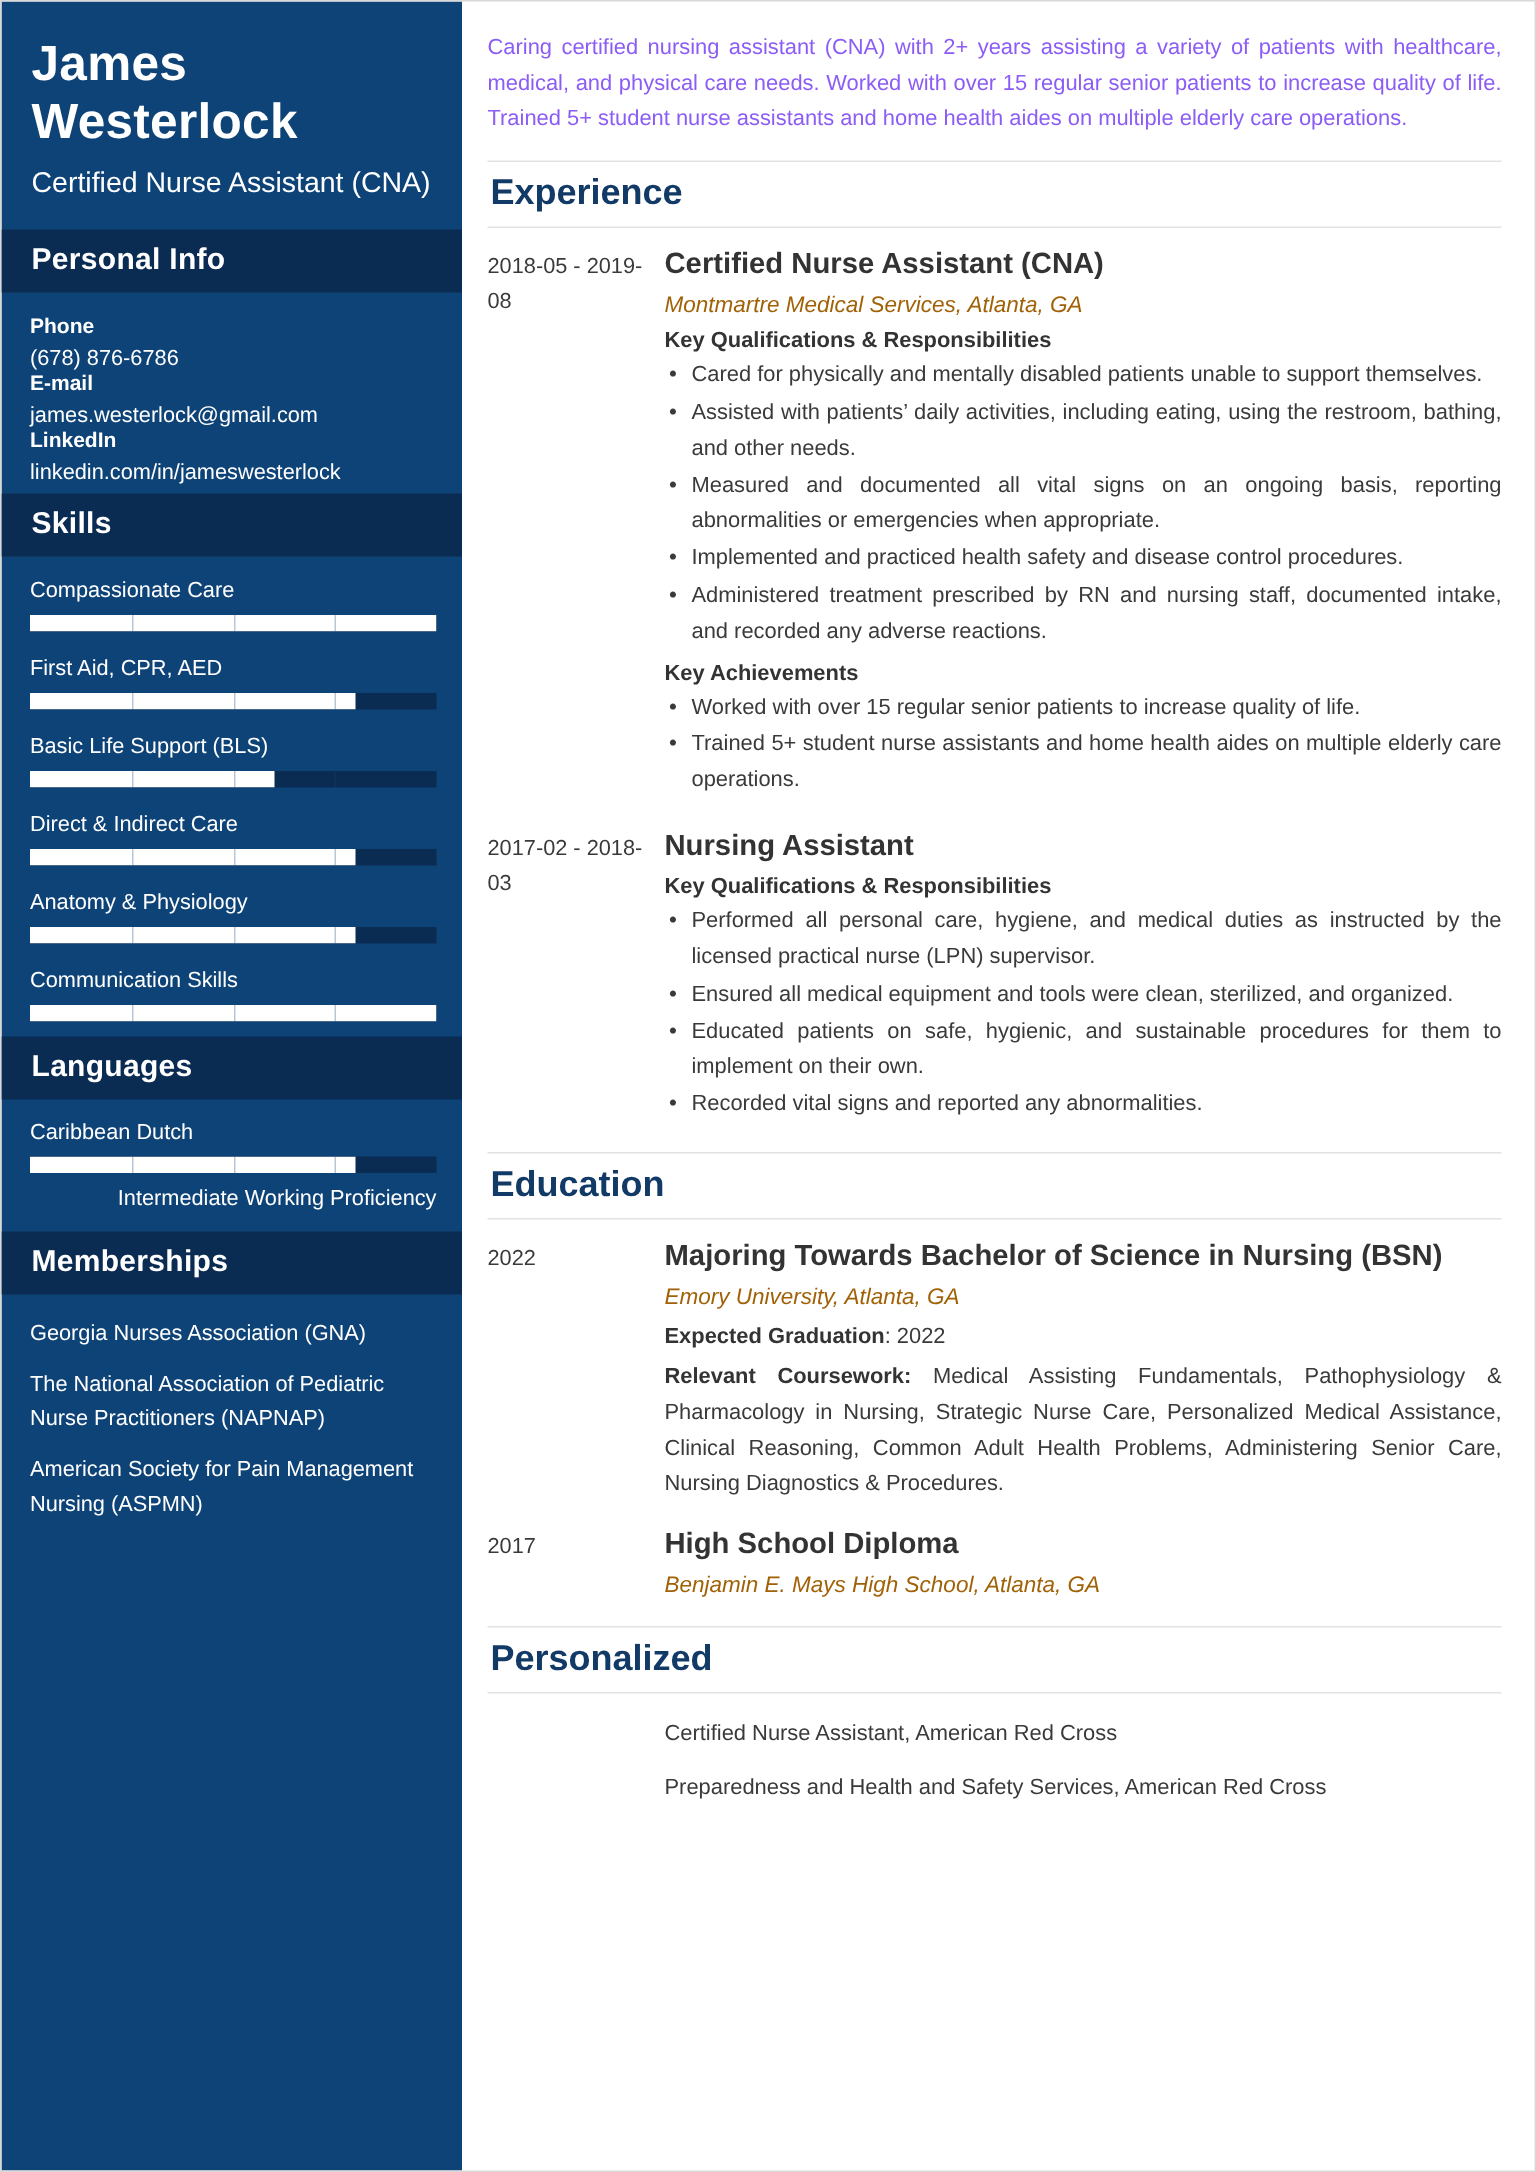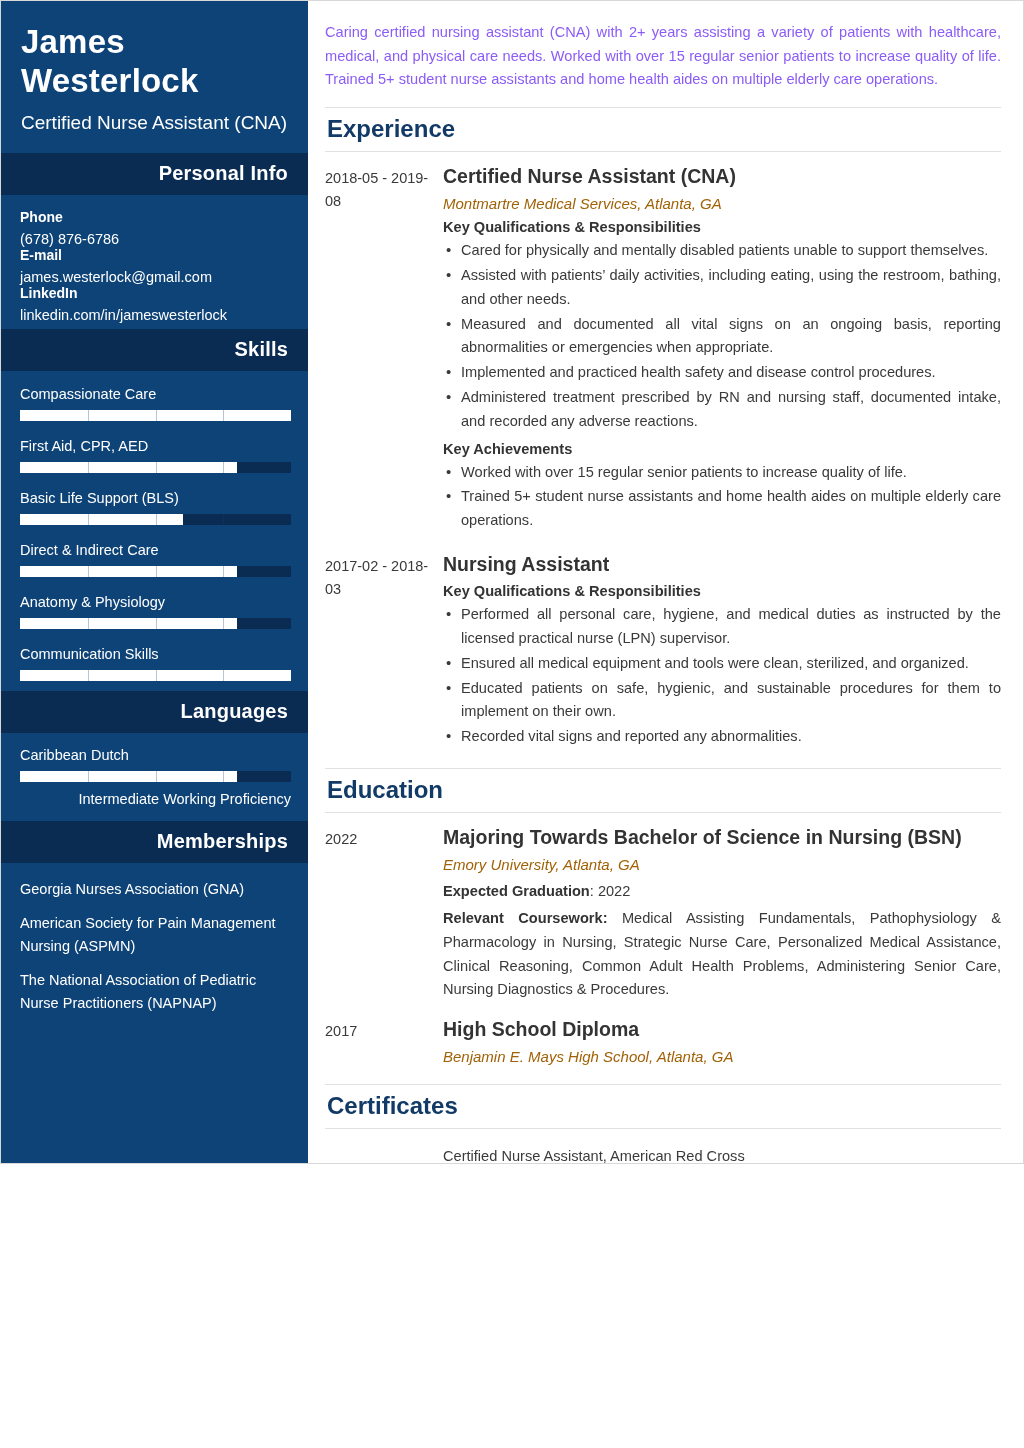--- a/index.html
+++ b/index.html
@@ -7,21 +7,21 @@
     padding: 0;
     background: #ffffff;
   }
   body {
     font-family: "Liberation Sans", sans-serif;
     color: #3a3a3a;
   }
   #page {
     position: relative;
     width: 1024px;
-    height: 1164px;
+    height: 1448px;
     background: #ffffff;
     box-sizing: border-box;
     border: 1px solid #d8d8d8;
     overflow: hidden;
     display: flex;
   }
 
   
   .sidebar {
     width: 307px;
@@ -45,21 +45,20 @@
     font-size: 19px;
     line-height: 1.28;
     font-weight: normal;
   }
   .side-section-head {
     background: #0b2c52;
     font-size: 20px;
     font-weight: bold;
     padding: 9px 20px 10px 20px;
     letter-spacing: 0.2px;
-    text-align: right;
   }
   .side-body {
     padding: 14px 17px 6px 19px;
   }
   .contact-label {
     font-size: 14px;
     font-weight: bold;
     margin-top: 13px;
   }
   .contact-label:first-child { margin-top: 0; }
@@ -309,22 +308,22 @@
             <div class="bar-seg" style="left:50%"></div>
             <div class="bar-seg" style="left:75%"></div>
         </div>
         <div class="lang-level">Intermediate Working Proficiency</div>
       </div>
     </div>
 
     <div class="side-section-head">Memberships</div>
     <div class="member-body">
       <div class="member-item">Georgia Nurses Association (GNA)</div>
+      <div class="member-item">The National Association of Pediatric Nurse Practitioners (NAPNAP)</div>
       <div class="member-item">American Society for Pain Management Nursing (ASPMN)</div>
-      <div class="member-item">The National Association of Pediatric Nurse Practitioners (NAPNAP)</div>
     </div>
 
   </aside>
 
   <main class="main">
 
     <div class="summary">Caring certified nursing assistant (CNA) with 2+ years assisting a variety of patients with healthcare, medical, and physical care needs. Worked with over 15 regular senior patients to increase quality of life. Trained 5+ student nurse assistants and home health aides on multiple elderly care operations.</div>
 
     <div class="sec-head">Experience</div>
 
@@ -376,21 +375,21 @@
     </div>
 
     <div class="entry">
       <div class="entry-date">2017</div>
       <div class="entry-body">
         <div class="entry-title">High School Diploma</div>
         <div class="entry-org">Benjamin E. Mays High School, Atlanta, GA</div>
       </div>
     </div>
 
-    <div class="sec-head">Certificates</div>
+    <div class="sec-head">Personalized</div>
 
     <div class="certs-wrap">
       <div class="cert-row">
         <div class="cert-spacer"></div>
         <div class="cert-text">Certified Nurse Assistant, American Red Cross</div>
       </div>
       <div class="cert-row">
         <div class="cert-spacer"></div>
         <div class="cert-text">Preparedness and Health and Safety Services, American Red Cross</div>
       </div>

